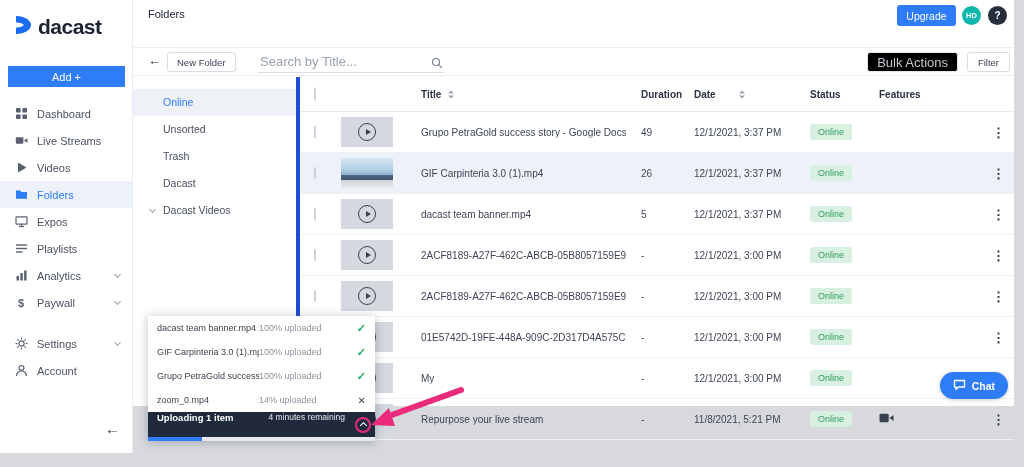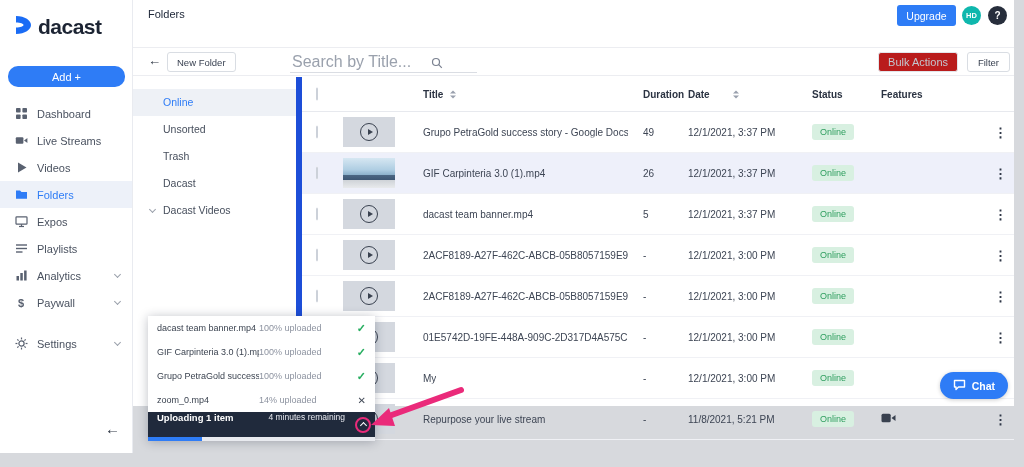--- a/index.html
+++ b/index.html
@@ -4,62 +4,62 @@
 <style>
   * { margin:0; padding:0; box-sizing:border-box; }
   body { font-family:"Liberation Sans", sans-serif; }
   .screen { position:relative; width:1024px; height:467px; background:#d7d9dd; overflow:hidden; }
   .app { position:absolute; left:0; top:0; width:1014px; height:406px; background:#fff; }
 
   
   .sidebar { position:absolute; left:0; top:0; width:133px; height:453px; background:#fff; border-right:1px solid #e9ebf0; z-index:5; }
   .logo { position:absolute; left:11px; top:13px; display:flex; align-items:center; gap:3px; }
   .logo-text { font-size:21px; font-weight:bold; color:#1c2433; letter-spacing:-0.5px; }
-  .add-btn { position:absolute; left:8px; top:66px; width:117px; height:21px; background:#2e7cf6; color:#fff; border:none; border-radius:10px; font-size:11px; font-family:inherit; cursor:pointer; }
+  .add-btn { position:absolute; left:8px; top:66px; width:117px; height:21px; background:#2e7cf6; color:#fff; border:none; border-radius:0; font-size:11px; font-family:inherit; cursor:pointer; }
   .nav { position:absolute; left:0; top:100px; right:0; }
   .nav-item { position:relative; height:27px; display:flex; align-items:center; gap:9px; padding-left:14px; font-size:11px; color:#4a5260; cursor:pointer; }
   .nav-item.active { background:#edf1f9; color:#2e7cf6; }
   .nav-item.active svg * { stroke:#2e7cf6; }
   .nav-item.active svg .fil { fill:#2e7cf6; stroke:none; }
   .nav-item.gap { margin-top:14px; }
   .nav-ico { width:14px; display:flex; justify-content:center; align-items:center; color:#596170; font-weight:bold; }
   .chev { position:absolute; right:12px; top:10px; width:5px; height:5px; border-right:1.4px solid #9aa0ab; border-bottom:1.4px solid #9aa0ab; transform:rotate(45deg); }
   .collapse-arrow { position:absolute; left:105px; top:420px; font-size:15px; color:#2a3240; cursor:pointer; }
 
   
   .page-title { position:absolute; left:148px; top:8px; font-size:11px; color:#20293a; }
   .upgrade { position:absolute; left:897px; top:5px; width:59px; height:21px; background:#2e7cf6; color:#fff; font-size:10.5px; border:none; border-radius:3px; font-family:inherit; cursor:pointer; }
   .avatar { position:absolute; left:962px; top:6px; width:19px; height:19px; border-radius:50%; background:#0fb7ad; color:#fff; font-size:7.5px; font-weight:bold; display:flex; align-items:center; justify-content:center; }
   .help { position:absolute; left:988px; top:6px; width:19px; height:19px; border-radius:50%; background:#272e3c; color:#fff; font-size:10px; font-weight:bold; display:flex; align-items:center; justify-content:center; cursor:pointer; }
 
   
   .toolbar { position:absolute; left:133px; top:47px; width:881px; height:29px; border-top:1px solid #ecedf1; border-bottom:1px solid #ecedf1; background:#fff; }
   .tb-back { position:absolute; left:15px; top:5px; font-size:13px; color:#2a3240; cursor:pointer; }
   .new-folder { position:absolute; left:34px; top:4px; height:20px; padding:0 9px; border:1px solid #d9dde3; border-radius:3px; background:#fff; font-size:9.5px; color:#3a4252; font-family:inherit; cursor:pointer; }
-  .search { position:absolute; left:125px; top:3px; width:187px; height:22px; border:none; border-bottom:1px solid #dadde3; font-size:16px; color:#3a4252; padding:0 24px 0 2px; background:transparent; outline:none; font-family:inherit;margin-left:32px; }
+  .search { position:absolute; left:125px; top:3px; width:187px; height:22px; border:none; border-bottom:1px solid #dadde3; font-size:13px; color:#3a4252; padding:0 24px 0 2px; background:transparent; outline:none; font-family:inherit; }
   .search::placeholder { color:#9aa1ad; }
   .search-ico { position:absolute; left:298px; top:7px; }
-  .bulk { position:absolute; right:56px; top:4px; height:20px; padding:0 9px; border:1px solid #e3e6eb; border-radius:3px; background:#b91c1c; font-size:11px; color:#c2c7cf; font-family:inherit;text-align:center; }
+  .bulk { position:absolute; right:56px; top:4px; height:20px; padding:0 9px; border:1px solid #e3e6eb; border-radius:3px; background:#000000; font-size:13px; color:#c2c7cf; font-family:inherit;text-align:center; }
   .filter { position:absolute; right:4px; top:4px; height:20px; padding:0 10px; border:1px solid #d9dde3; border-radius:3px; background:#fff; font-size:9.5px; color:#3a4252; font-family:inherit; cursor:pointer; }
 
   
   .tree { position:absolute; left:133px; top:77px; width:163px; padding-top:12px; }
   .tree-item { position:relative; height:27px; line-height:27px; padding-left:30px; font-size:10.5px; color:#474f5d; cursor:pointer; }
   .tree-item.active { background:#eef1f6; color:#2e7cf6; }
   .tree-chev { position:absolute; left:17px; top:10px; width:5px; height:5px; border-right:1.2px solid #9aa0ab; border-bottom:1.2px solid #9aa0ab; transform:rotate(45deg); }
 
   
-  .table { position:absolute; left:296px; top:77px; width:718px; border-left:6px solid #1d4ed8; }
+  .table { position:absolute; left:296px; top:77px; width:718px; border-left:4px solid #1d4ed8; }
   .thead { position:relative; height:35px; border-bottom:1px solid #e7e9ee; }
   .trow { position:relative; height:41px; border-bottom:1px solid #f0f1f5; }
   .trow.hl { background:#eef0fa; }
   .cell { position:absolute; top:50%; transform:translateY(-50%); font-size:10px; color:#3d4554; white-space:nowrap; }
   .hcell { font-weight:bold; font-size:10px; color:#2b3342; display:flex; align-items:center; }
   .c-cb { left:14px; } .c-thumb { left:41px; } .c-title { left:121px; max-width:205px; overflow:hidden; }
-  .c-dur { left:341px; } .c-date { left:386px;gap:16px; } .c-status { left:510px; } .c-feat { left:579px; } .c-kebab { left:692px; }
+  .c-dur { left:341px; } .c-date { left:394px;gap:16px; } .c-status { left:510px; } .c-feat { left:579px; } .c-kebab { left:692px; }
   .cb { width:13px; height:13px; border:1px solid #ccd1d9; border-radius:2px; background:#fff; cursor:pointer; }
   .cb.head { background:#edeff3; }
   .sort { display:inline-flex; flex-direction:column; gap:2px; margin-left:7px; }
   .sort i { display:block; width:0; height:0; border-left:3px solid transparent; border-right:3px solid transparent; }
   .sort .up { border-bottom:3.5px solid #99a0ad; }
   .sort .dn { border-top:3.5px solid #99a0ad; }
   .thumb { width:52px; height:30px; background:#d4d8df; display:flex; align-items:center; justify-content:center; cursor:pointer; }
   .thumb.img { background:linear-gradient(180deg,#d6e7f2 0%,#aecde2 40%,#8fb3cd 55%,#4a6582 58%,#3f5875 72%,#cfd3d8 74%,#e8eaec 100%); }
   .play-circle { width:18px; height:18px; border:1.6px solid #39414f; border-radius:50%; display:flex; align-items:center; justify-content:center; }
   .play-circle::after { content:""; width:0; height:0; border-left:5px solid #39414f; border-top:3.5px solid transparent; border-bottom:3.5px solid transparent; margin-left:2px; }
@@ -193,20 +193,29 @@
                 <line x1="10.6" y1="6.5" x2="12.5" y2="6.5"></line>
                 <line x1="2.3" y1="2.3" x2="3.6" y2="3.6"></line>
                 <line x1="9.4" y1="9.4" x2="10.7" y2="10.7"></line>
                 <line x1="2.3" y1="10.7" x2="3.6" y2="9.4"></line>
                 <line x1="9.4" y1="3.6" x2="10.7" y2="2.3"></line>
               </svg>
             </span>
         <span class="nav-label">Settings</span>
         <span class="chev"></span>
       </div>
+      <div class="nav-item">
+        <span class="nav-ico">
+              <svg width="13" height="13" viewBox="0 0 13 13" fill="none" stroke="#596170" stroke-width="1.2">
+                <circle cx="6.5" cy="3.9" r="2.4"></circle>
+                <path d="M1.5 12 a5 5 0 0 1 10 0"></path>
+              </svg>
+            </span>
+        <span class="nav-label">Account</span>
+      </div>
     </nav>
 
     <div class="collapse-arrow">←</div>
   </aside>
 
   <div class="page-title">Folders</div>
   <button class="upgrade">Upgrade</button>
   <div class="avatar">HD</div>
   <div class="help">?</div>
 

